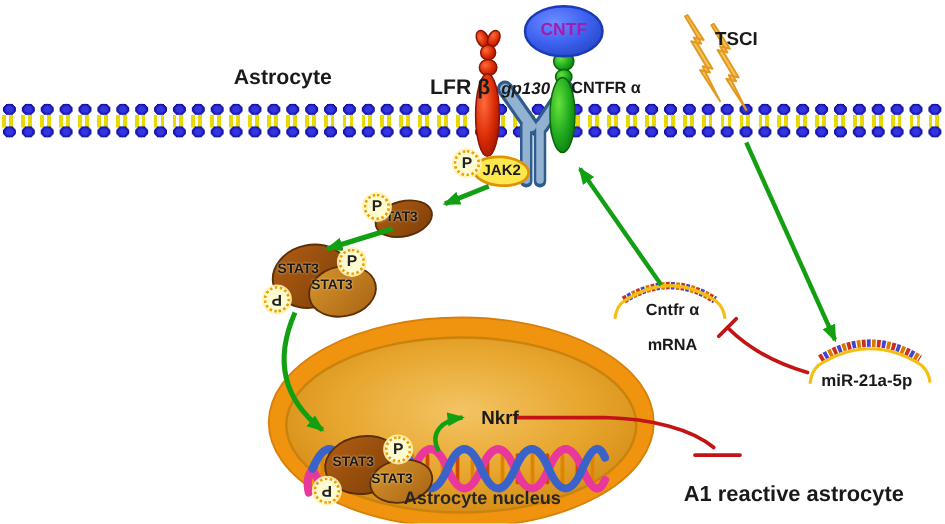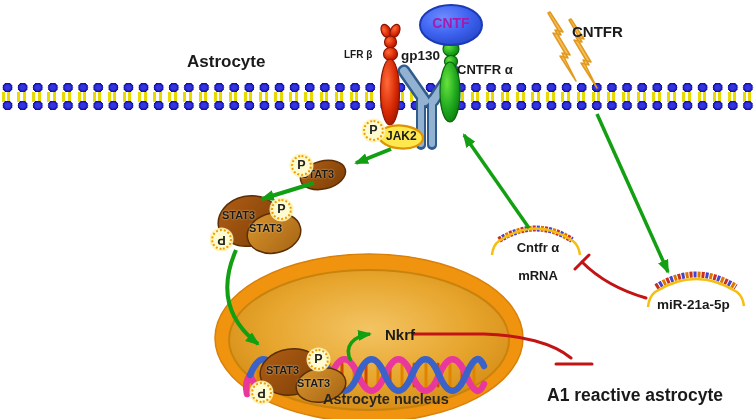--- a/index.html
+++ b/index.html
@@ -164,25 +164,25 @@
     <g>
       <ellipse cx="249" cy="221" rx="31" ry="25" fill="url(#brownA)" stroke="#5c2e06" stroke-width="1.5" transform="rotate(-12 249 221)"></ellipse>
       <ellipse cx="274" cy="233" rx="27" ry="20" fill="url(#brownB)" stroke="#5c2e06" stroke-width="1.5" transform="rotate(-12 274 233)"></ellipse>
     </g>
 
     <path d="M391,149 L356,163" fill="none" stroke="#12a012" stroke-width="4" marker-end="url(#mGreen)"></path>
     <path d="M314,183 L262,199" fill="none" stroke="#12a012" stroke-width="4" marker-end="url(#mGreen)"></path>
   </svg>
 
   <div class="lab" style="left:187px;top:53px;font-size:17px;">Astrocyte</div>
-  <div class="lab" style="left:344px;top:49px;font-size:10px;">LFR β</div>
-  <div class="lab" style="left:401px;top:49px;font-size:13.5px;">gp130</div>
+  <div class="lab" style="left:344px;top:61px;font-size:17px;">LFR β</div>
+  <div class="lab" style="left:401px;top:64px;font-size:13.5px;font-style:italic;">gp130</div>
   <div class="lab center" style="left:429px;top:16px;width:44px;font-size:14px;color:#a21caf;">CNTF</div>
   <div class="lab" style="left:457px;top:63px;font-size:13px;">CNTFR α</div>
-  <div class="lab" style="left:572px;top:24px;font-size:15px;">CNTFR</div>
+  <div class="lab" style="left:572px;top:24px;font-size:15px;">TSCI</div>
   <div class="lab" style="left:386px;top:130px;font-size:12px;">JAK2</div>
 
   <div class="lab on-dark" style="left:301px;top:168px;font-size:11px;">STAT3</div>
   <div class="lab on-dark" style="left:222px;top:209px;font-size:11px;">STAT3</div>
   <div class="lab on-dark" style="left:249px;top:222px;font-size:11px;">STAT3</div>
   <div class="lab on-dark" style="left:266px;top:364px;font-size:11px;">STAT3</div>
   <div class="lab on-dark" style="left:297px;top:377px;font-size:11px;">STAT3</div>
 
   <div class="badge" style="left:363px;top:120px;">P</div>
   <div class="badge" style="left:291px;top:155px;">P</div>

